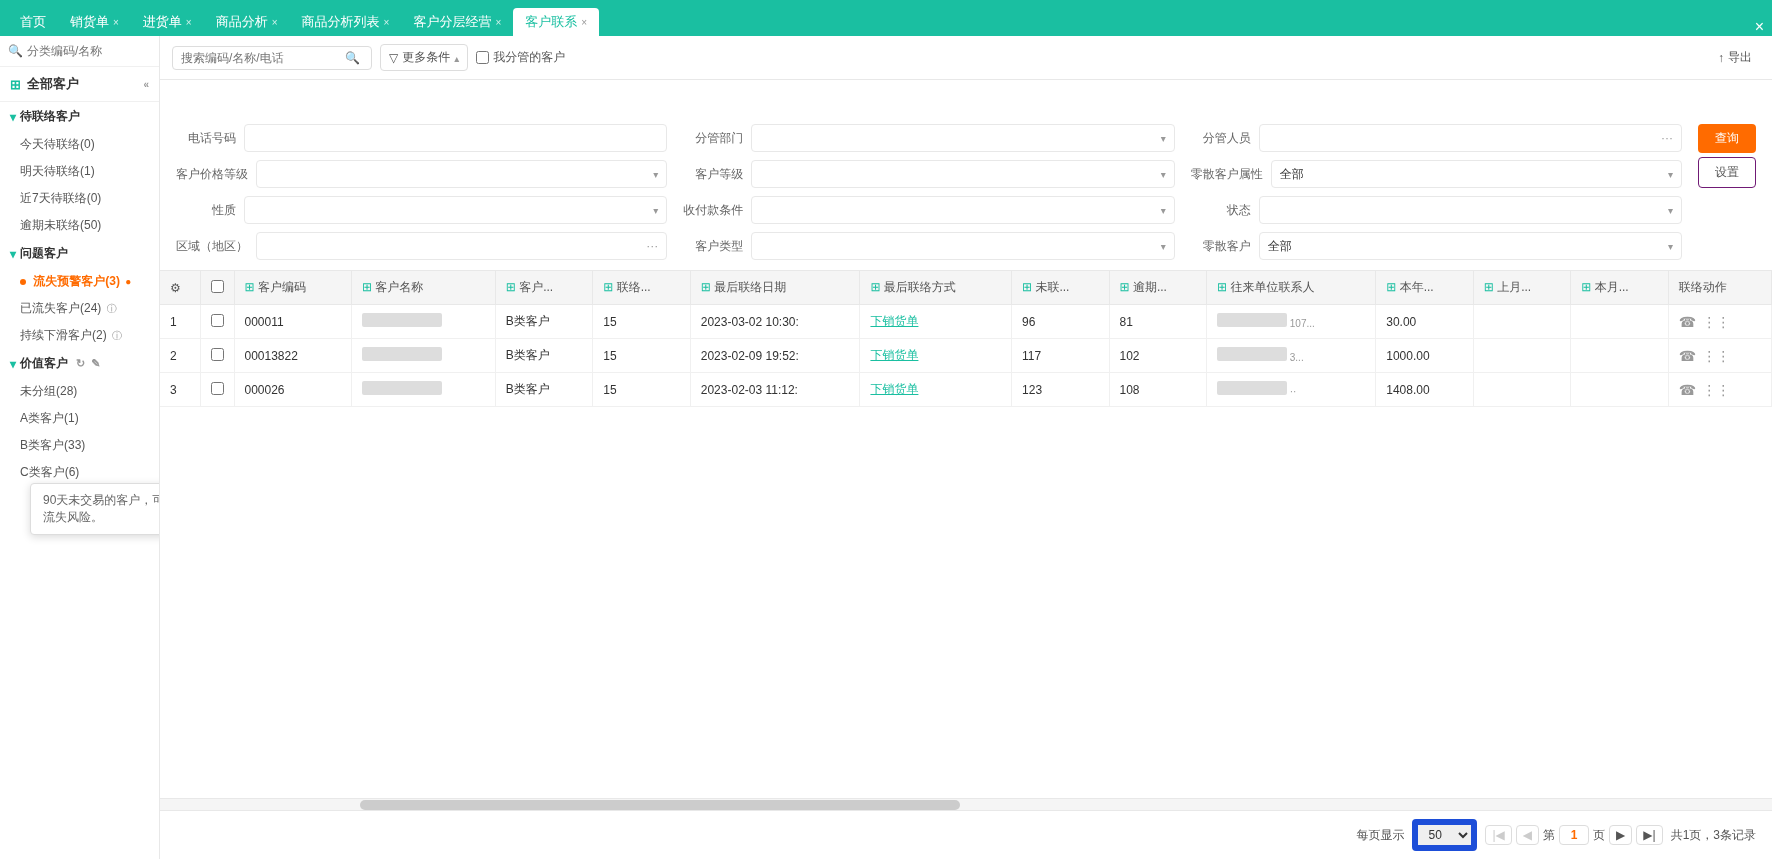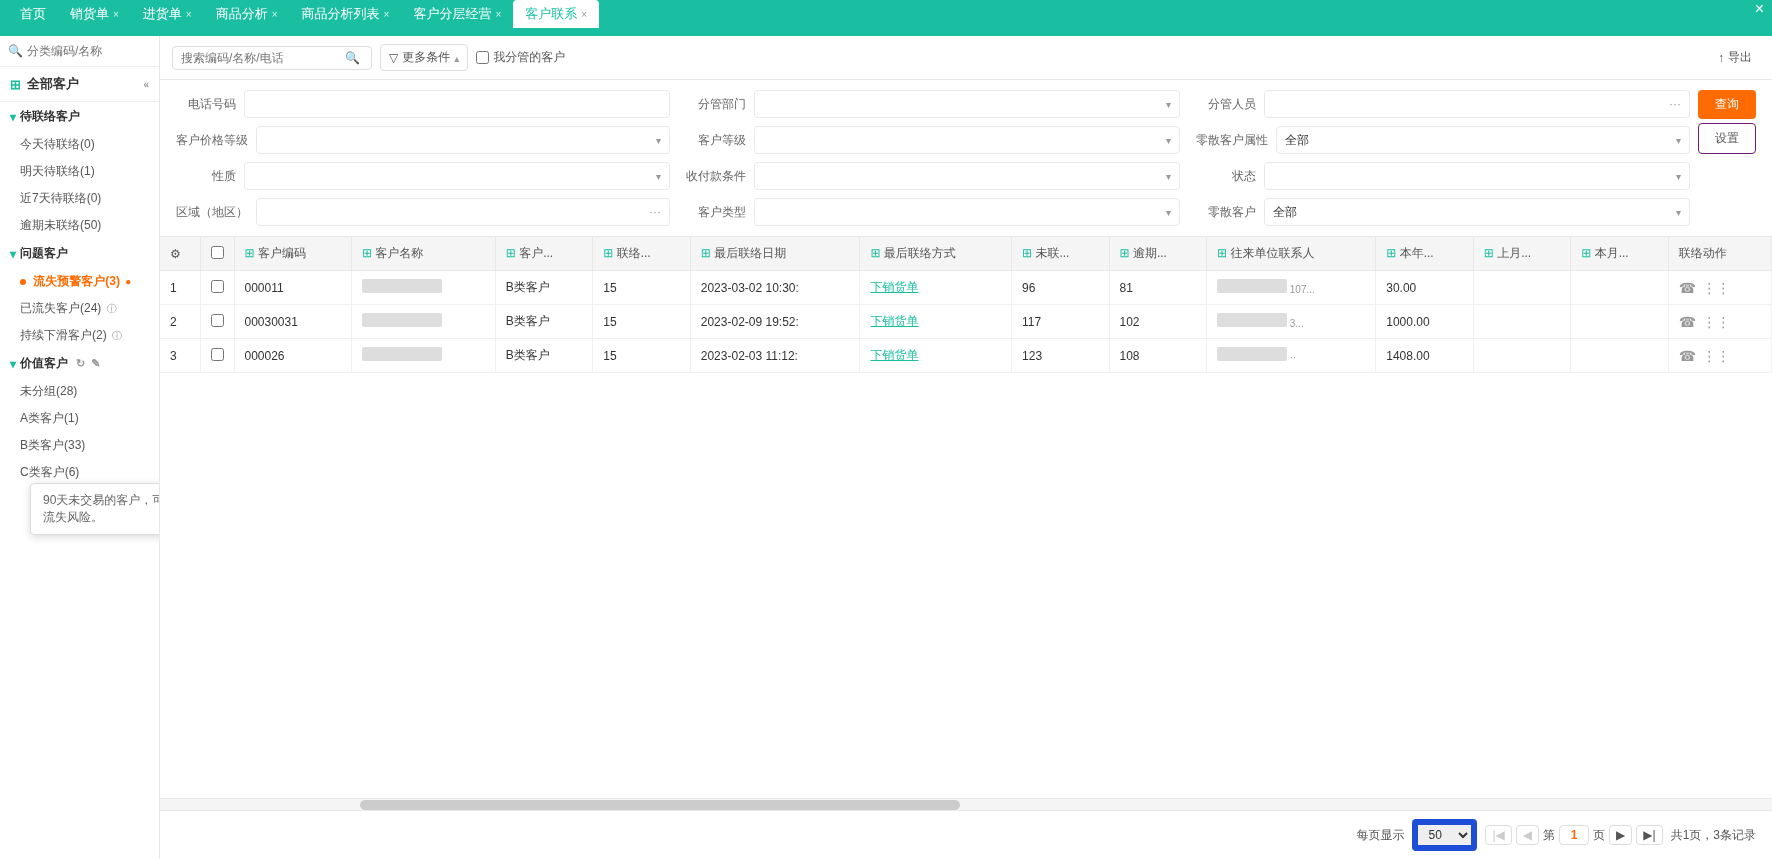--- a/index.html
+++ b/index.html
@@ -1,21 +1,21 @@
 <!DOCTYPE html>
 <html><head>
   <meta charset="utf-8">
   <style>
     * { box-sizing: border-box; margin: 0; padding: 0; }
     body { font-family: 'Microsoft YaHei', sans-serif; font-size: 12px; background: #f5f5f5; color: #333; overflow: hidden; }
 
     
     .top-tabs {
       display: flex;
-      align-items: flex-start;
+      align-items: flex-end;
       background: #1abfa1;
       height: 36px;
       padding: 0 8px;
     }
     .top-tab {
       display: flex;
       align-items: center;
       padding: 0 12px;
       height: 28px;
       color: #fff;
@@ -501,21 +501,21 @@
         <input type="checkbox" style="">
         <span>我分管的客户</span>
       </div>
       <div class="export-btn">
         <span>↑</span>
         <span>导出</span>
       </div>
     </div>
 
     <div class="advanced-filter">
-      <div style="display:flex;gap:8px;">
+      <div style="display:flex;gap:16px;margin-top:34px;">
         <div style="flex:1;">
 
           <div class="filter-row">
             <div class="filter-field">
               <span class="filter-label">电话号码</span>
               <input class="filter-input" type="text" style="">
             </div>
             <div class="filter-field">
               <span class="filter-label">分管部门</span>
               <div class="filter-select">
@@ -694,21 +694,21 @@
       <td>
         <div class="action-icons">
           <span class="action-icon" title="联络">☎</span>
           <span class="action-icon" title="更多">⋮⋮</span>
         </div>
       </td>
     </tr>
             <tr>
       <td>2</td>
       <td><input type="checkbox" style=""></td>
-      <td>00030031</td>
+      <td>00013822</td>
       <td><span class="blurred" style="display:inline-block;width:80px;height:14px;background:#ddd;border-radius:2px;"></span></td>
       <td>B类客户</td>
       <td>15</td>
       <td>2023-02-09 19:52:</td>
       <td><span class="link-text">下销货单</span></td>
       <td>117</td>
       <td>102</td>
       <td><span class="blurred" style="display:inline-block;width:70px;height:14px;background:#ddd;border-radius:2px;"></span><span style="color:#999;font-size:10px;"> 3...</span></td>
       <td>1000.00</td>
       <td></td>

